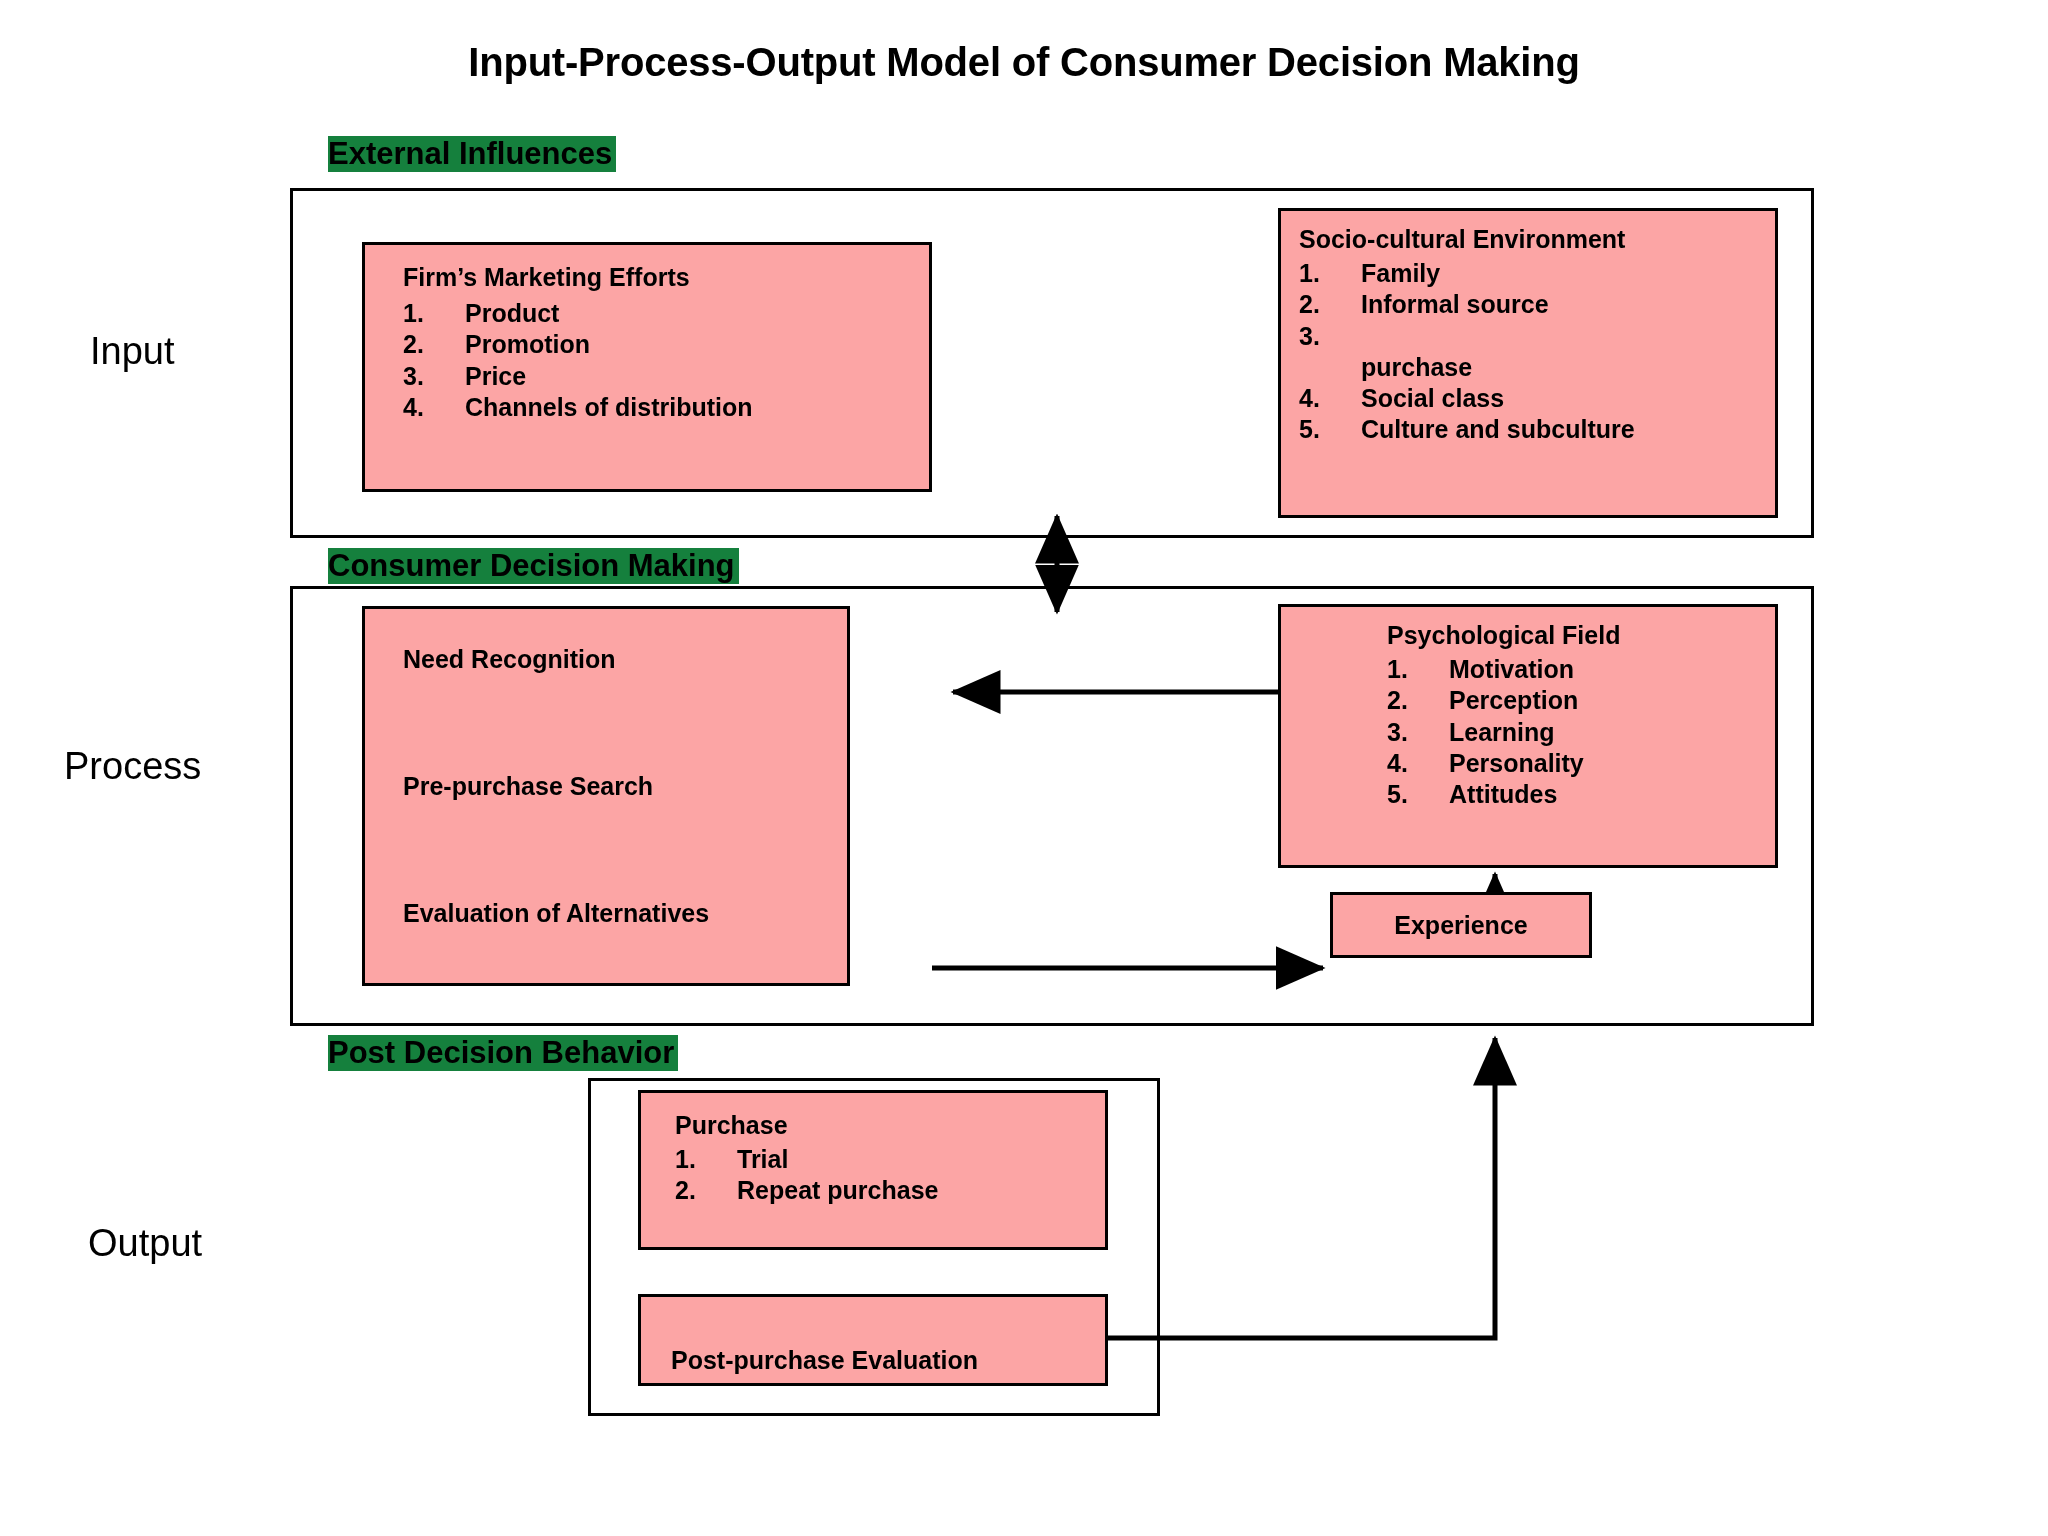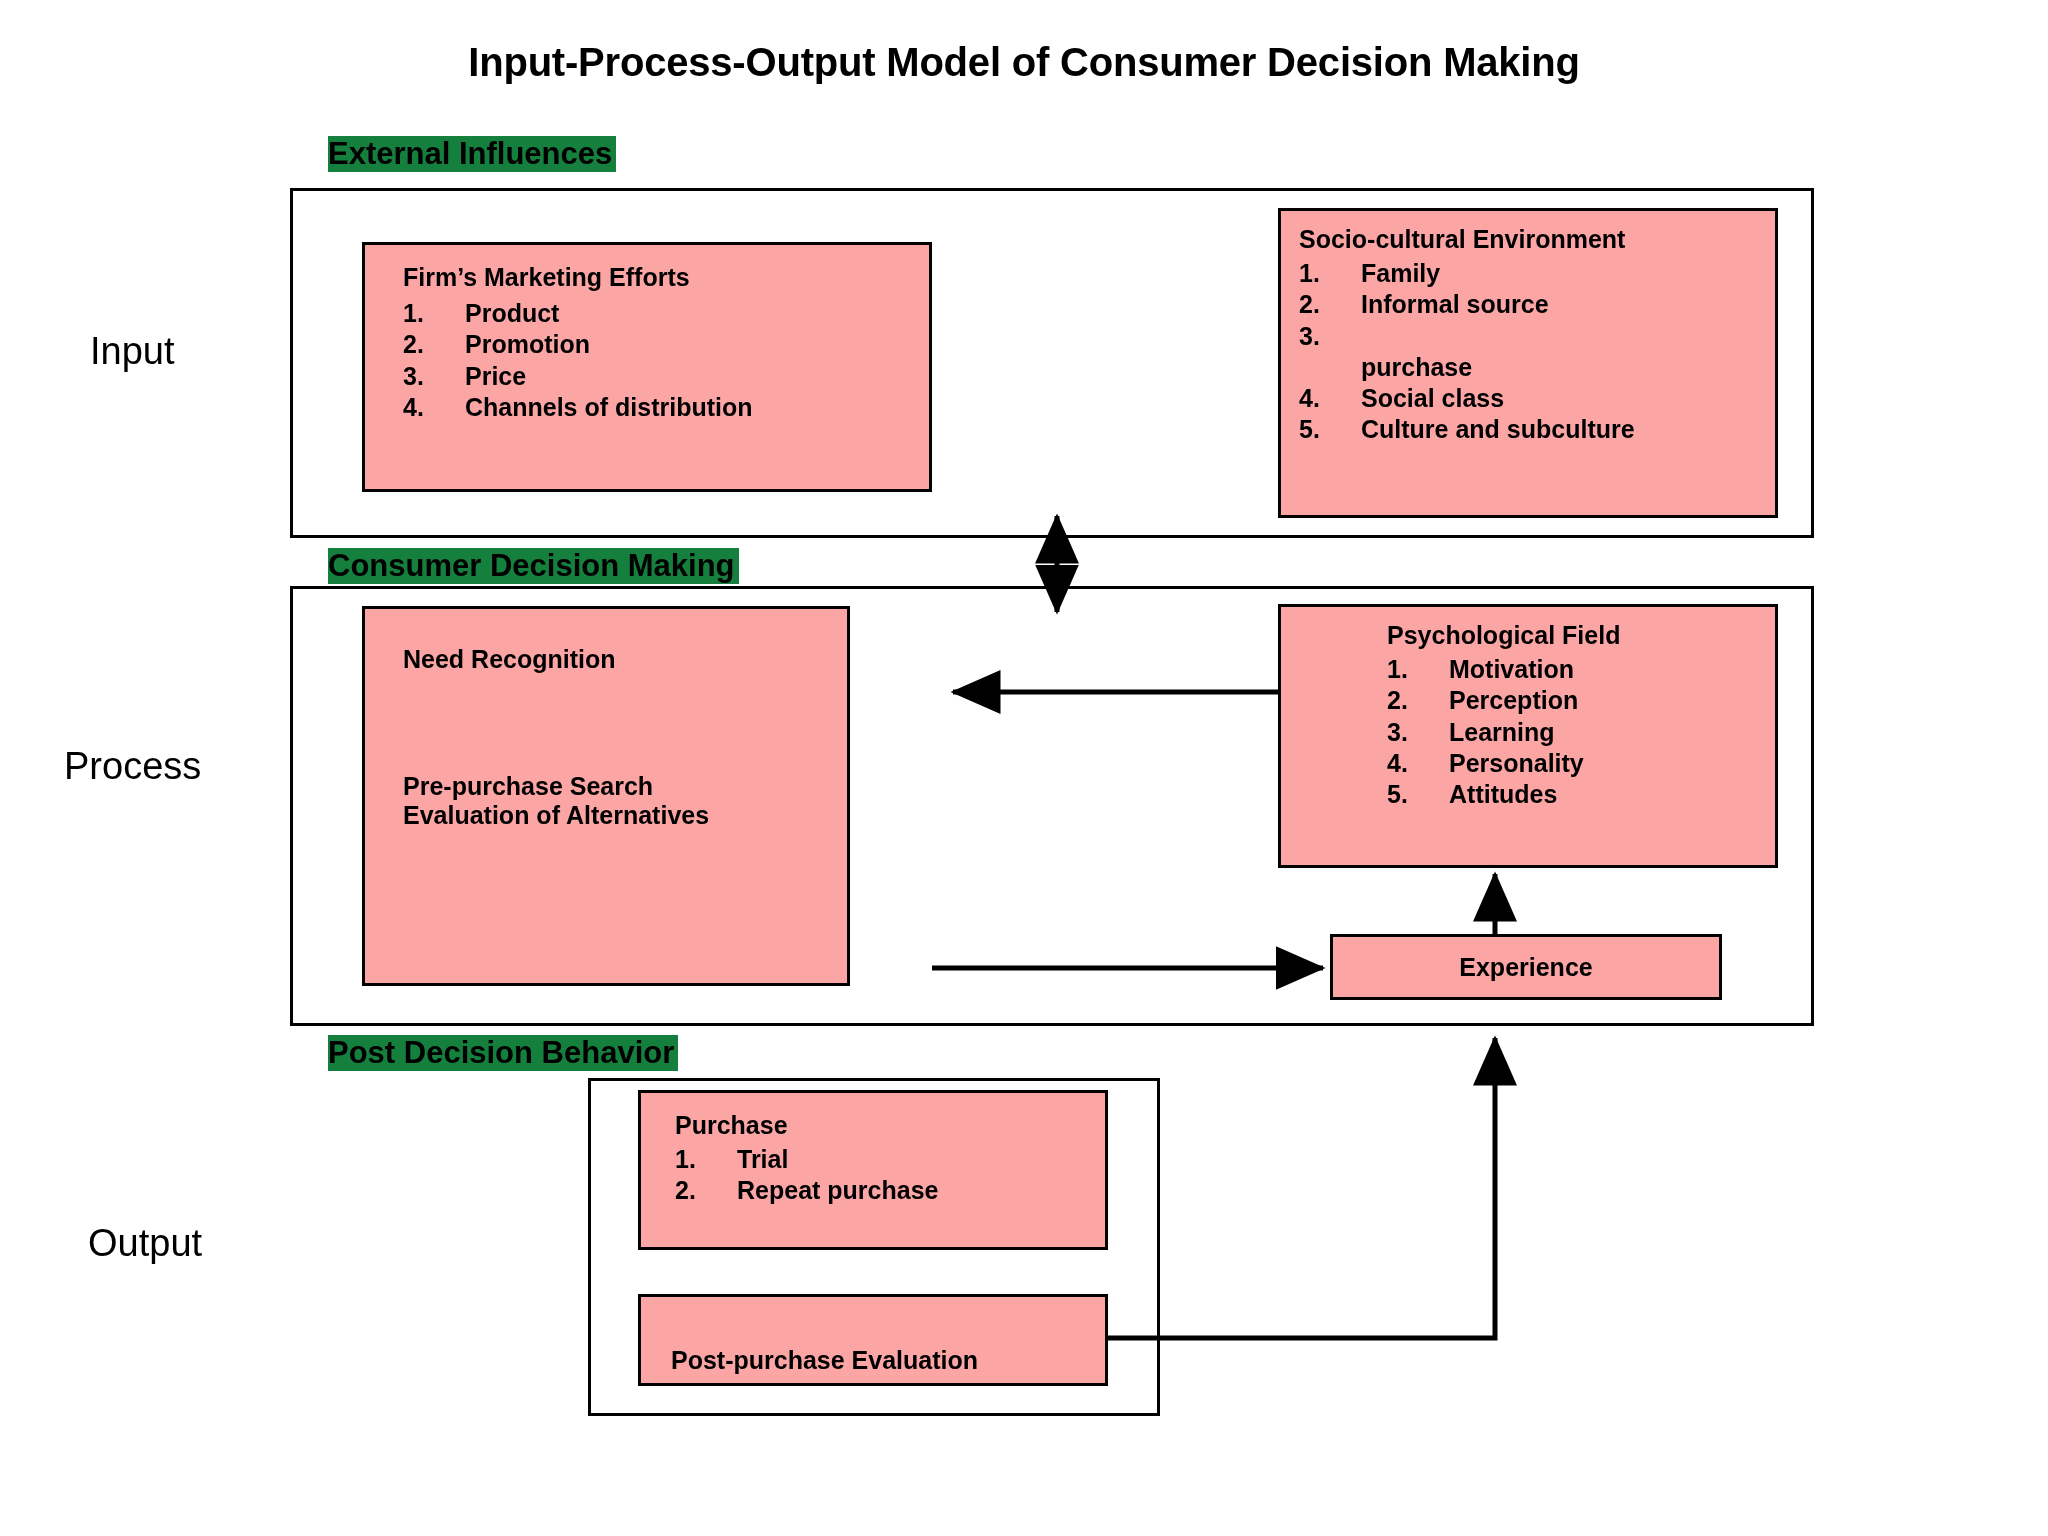--- a/index.html
+++ b/index.html
@@ -173,21 +173,21 @@
   </div>
 
   <div class="section-caption" style="left:328px; top:548px;">Consumer Decision Making</div>
 
   <div class="frame" style="left:290px; top:586px; width:1524px; height:440px;"></div>
 
   <div class="box" style="left:362px; top:606px; width:488px; height:380px;">
     <div style="padding:36px 0 0 38px;">
       <div class="plain-line">Need Recognition</div>
       <div class="plain-line" style="margin-top:98px;">Pre-purchase Search</div>
-      <div class="plain-line" style="">Evaluation of Alternatives</div>
+      <div class="plain-line" style="margin-top:98px;">Evaluation of Alternatives</div>
     </div>
   </div>
 
   <div class="box" style="left:1278px; top:604px; width:500px; height:264px;">
     <div style="padding:14px 0 0 60px;margin-left:46px;">
       <div class="box-title">Psychological Field</div>
       <div class="item-row" style="margin-top:4px;">
         <span class="item-num">1.</span>
         <span class="item-text">Motivation</span>
       </div>
@@ -203,21 +203,21 @@
         <span class="item-num">4.</span>
         <span class="item-text">Personality</span>
       </div>
       <div class="item-row">
         <span class="item-num">5.</span>
         <span class="item-text">Attitudes</span>
       </div>
     </div>
   </div>
 
-  <div class="box" style="left:1330px; top:934px; width:392px; height:66px; z-index:5;">
+  <div class="box" style="left:1330px; top:892px; width:262px; height:66px; z-index:5;">
     <div style="display:flex; align-items:center; justify-content:center; height:100%;">
       <span class="plain-line">Experience</span>
     </div>
   </div>
 
   <div class="section-caption" style="left:328px; top:1035px;">Post Decision Behavior</div>
 
   <div class="frame" style="left:588px; top:1078px; width:572px; height:338px;"></div>
 
   <div class="box" style="left:638px; top:1090px; width:470px; height:160px;">

